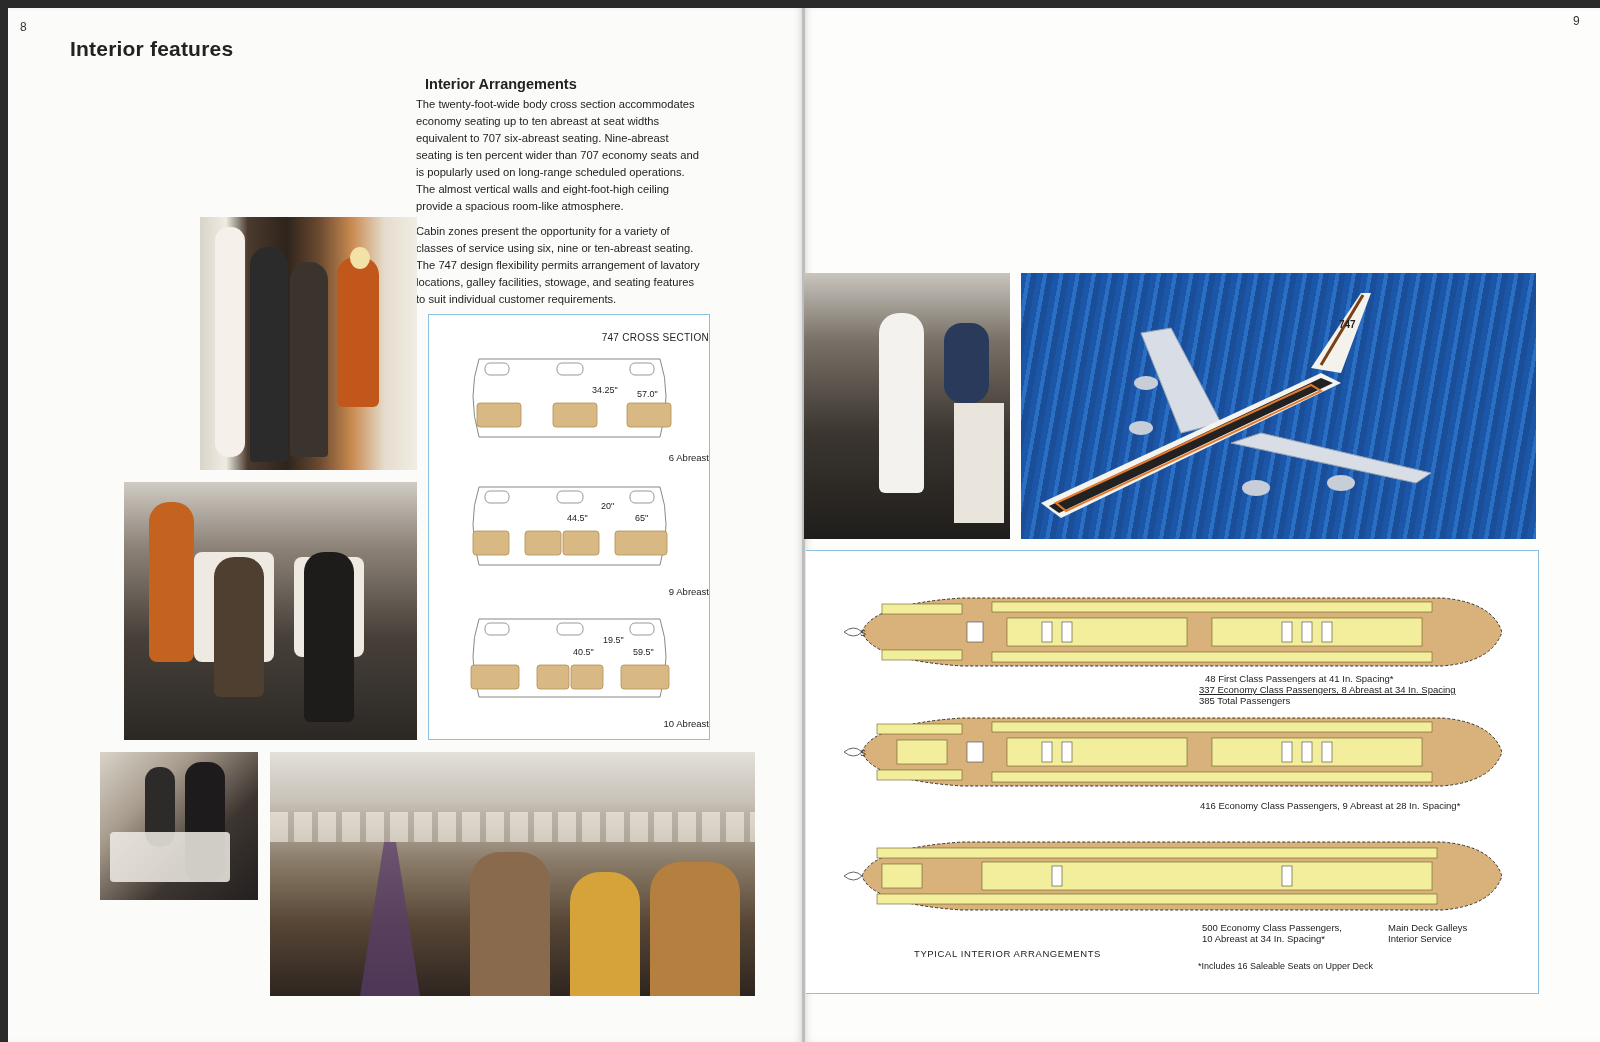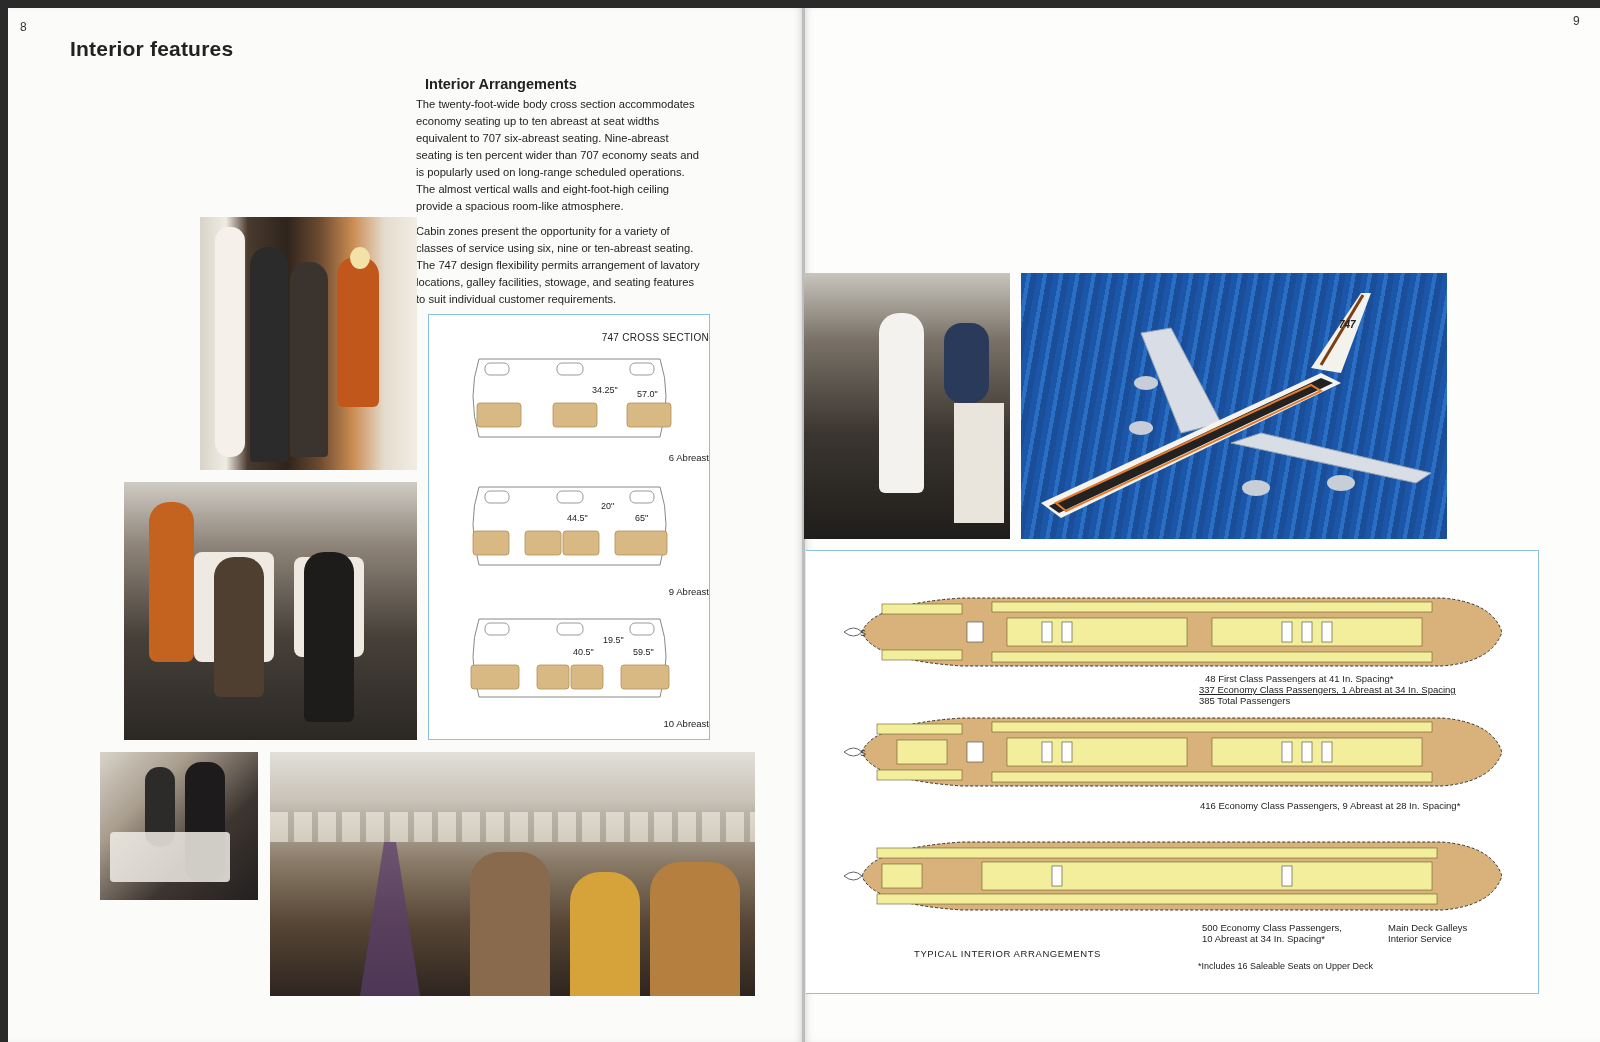--- a/index.html
+++ b/index.html
@@ -128,21 +128,21 @@
 </div>
 
 <div class="abs pnum" style="left:1573px;top:14px;">9</div>
 
 <div class="photo" style="left:804px;top:273px;width:206px;height:266px;background:linear-gradient(180deg,#c8c5bd 0%,#7a7268 25%,#3b3630 60%,#1f1d1b 100%);">
   <div class="abs" style="left:75px;top:40px;width:45px;height:180px;background:#f4f2ee;border-radius:20px 20px 6px 6px;"></div>
   <div class="abs" style="left:140px;top:50px;width:45px;height:80px;background:#2a3a5a;border-radius:18px;"></div>
   <div class="abs" style="left:150px;top:130px;width:50px;height:120px;background:#e9e5dd;"></div>
 </div>
 
-<div class="photo" style="left:1021px;top:273px;width:426px;height:266px;background:repeating-linear-gradient(100deg,#1b56a8 0 6px,#2a6fc4 6px 10px,#1a4e98 10px 16px);font-style:italic;">
+<div class="photo" style="left:1021px;top:273px;width:515px;height:266px;background:repeating-linear-gradient(100deg,#1b56a8 0 6px,#2a6fc4 6px 10px,#1a4e98 10px 16px);">
   <svg width="426" height="266" viewBox="0 0 426 266">
     <polygon points="120,60 150,55 200,150 160,160" fill="#d8dde6" stroke="#9aa6b6"></polygon>
     <polygon points="210,170 240,160 410,200 395,210" fill="#d8dde6" stroke="#9aa6b6"></polygon>
     <polygon points="20,230 300,100 320,110 40,245" fill="#f5f3ee"></polygon>
     <polygon points="28,233 300,105 312,110 38,240" fill="#222"></polygon>
     <polygon points="35,230 290,112 300,118 45,238" fill="none" stroke="#e27a2e" stroke-width="2"></polygon>
     <polygon points="290,95 340,20 350,20 320,100" fill="#f4f2ec"></polygon>
     <line x1="300" y1="92" x2="342" y2="22" stroke="#7a3f16" stroke-width="3"></line>
     <text x="318" y="55" font-size="10" font-weight="bold" fill="#222" font-family="Liberation Sans, sans-serif">747</text>
     <ellipse cx="125" cy="110" rx="12" ry="7" fill="#c8ced8"></ellipse>
@@ -172,21 +172,21 @@
       <rect x="200" y="28" width="10" height="20"></rect>
       <rect x="220" y="28" width="10" height="20"></rect>
       <rect x="440" y="28" width="10" height="20"></rect>
       <rect x="460" y="28" width="10" height="20"></rect>
       <rect x="480" y="28" width="10" height="20"></rect>
     </g>
   </svg>
 </div>
 <div class="plan-caption" style="left:1205px;top:673px;">
   <div>48 First Class Passengers at 41 In. Spacing*</div>
-  <div style="text-decoration:underline;margin-left:-6px;">337 Economy Class Passengers, 1 Abreast at 34 In. Spacing</div>
+  <div style="text-decoration:underline;margin-left:-6px;">337 Economy Class Passengers, 8 Abreast at 34 In. Spacing</div>
   <div style="margin-left:-6px;">385 Total Passengers</div>
 </div>
 
 <div class="abs" style="left:842px;top:714px;width:660px;height:76px;">
   <svg width="660" height="76" viewBox="0 0 660 76">
     <path d="M20 38 Q30 10 120 4 L600 4 Q650 8 660 38 Q650 68 600 72 L120 72 Q30 66 20 38 Z" fill="#d8b27a" stroke="#333" stroke-width="1" stroke-dasharray="3 2"></path>
     <path d="M20 38 Q12 30 2 38 Q12 46 20 38" fill="#fff" stroke="#666"></path>
     <text x="18" y="42" font-size="9" fill="#333" font-family="Liberation Sans, sans-serif">S</text>
     <g fill="#f3ee9c" stroke="#6a5a2a" stroke-width=".6">
       <rect x="35" y="10" width="85" height="10"></rect>

